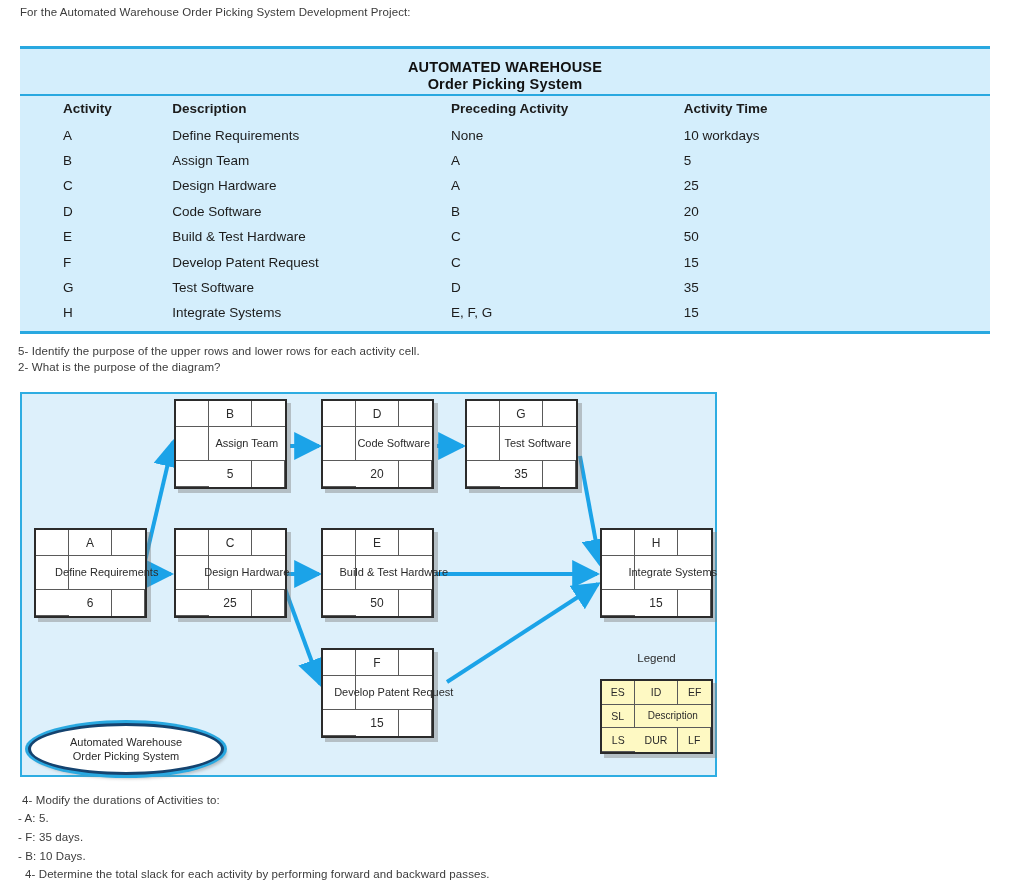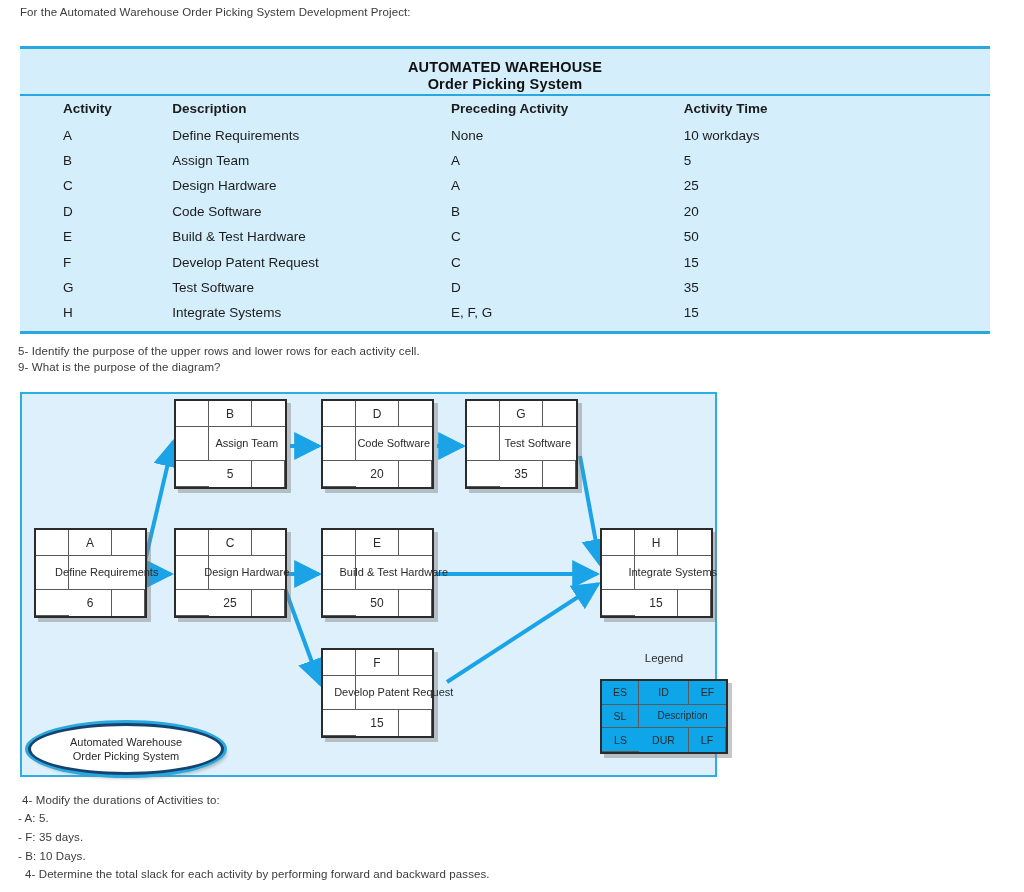--- a/index.html
+++ b/index.html
@@ -123,22 +123,22 @@
 
   
   .legend-wrap { position: absolute; z-index: 3; }
   .legend-title {
     text-align: center;
     font-size: 11.5px;
     color: #2b2b2b;
     margin-bottom: 15px;
   }
   .legend {
-    width: 128px; height: 75px;
-    background: #0ea5e9;
+    width: 113px; height: 75px;
+    background: #fef9c3;
     border: 2.5px solid #2b2b2b;
     box-shadow: 4px 4px 0 rgba(130,130,130,0.45);
     display: grid;
     grid-template-columns: 1fr 1.35fr 1fr;
     grid-template-rows: 1fr 1fr 1fr;
   }
   .legend > div {
     border-right: 1.3px solid #5a5a5a;
     border-bottom: 1.3px solid #5a5a5a;
     display: flex; align-items: center; justify-content: center;
@@ -234,21 +234,21 @@
             <td class="col-act">H</td>
             <td class="col-desc">Integrate Systems</td>
             <td class="col-prec">E, F, G</td>
             <td class="col-time">15</td>
           </tr>
         </tbody>
     </table>
   </div>
 
   <div class="qtext" id="q1">5- Identify the purpose of the upper rows and lower rows for each activity cell.</div>
-  <div class="qtext" id="q2">9- What is the purpose of the diagram?</div>
+  <div class="qtext" id="q2">2- What is the purpose of the diagram?</div>
 
   <div class="diagram">
 
     <svg width="697" height="385">
       <defs>
         <marker id="ah" markerWidth="7" markerHeight="7" refX="6.2" refY="3.5" orient="auto" markerUnits="strokeWidth">
           <path d="M0,0 L7,3.5 L0,7 z" fill="#1ba3e8"></path>
         </marker>
       </defs>
       <g stroke="#1ba3e8" stroke-width="4" fill="none" marker-end="url(#ah)">

